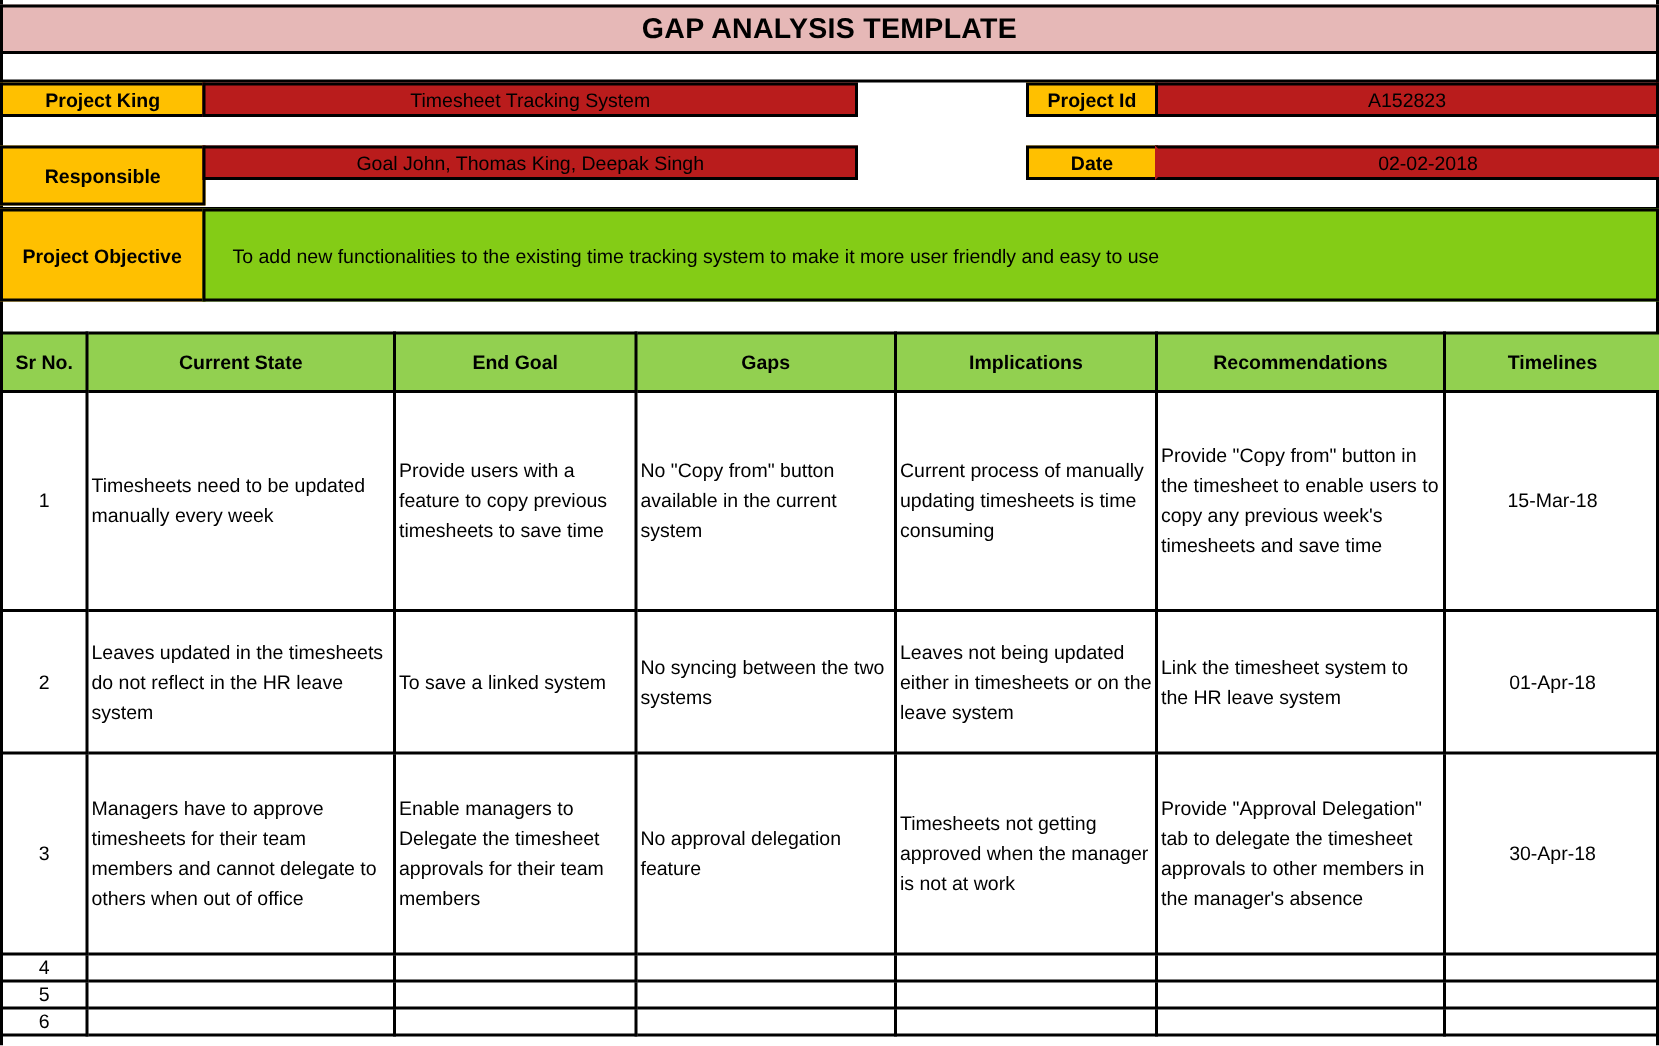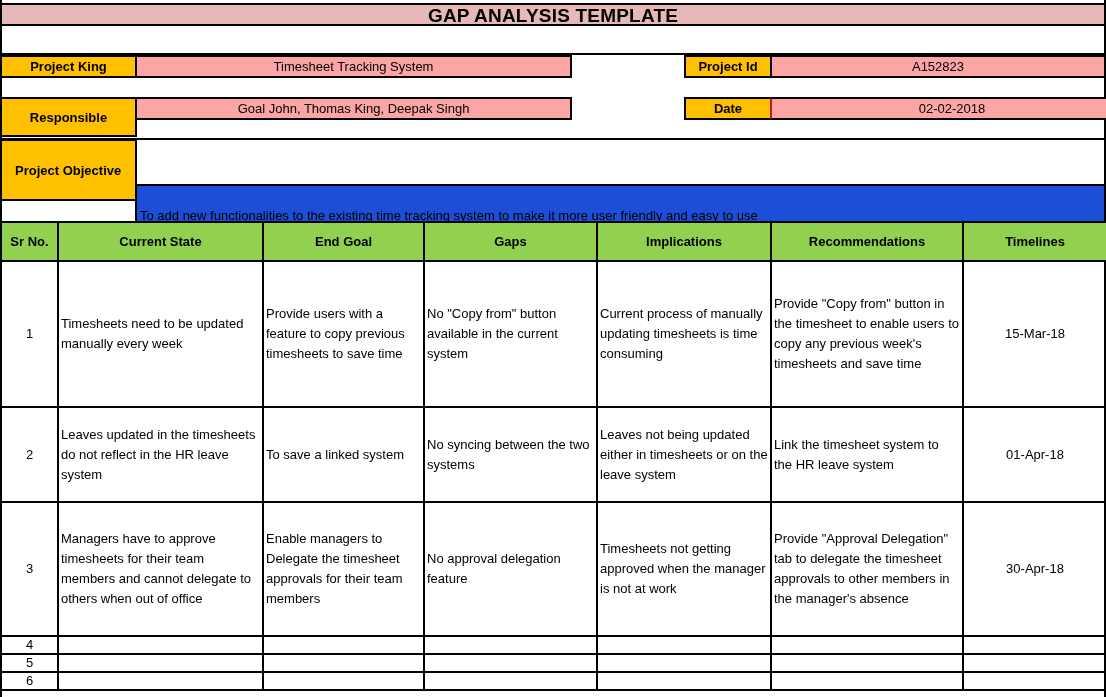--- a/index.html
+++ b/index.html
@@ -1,30 +1,30 @@
 <!DOCTYPE html>
 <html><head>
 <meta charset="utf-8">
 <style>
   html, body { margin: 0; padding: 0; background: #ffffff; }
   body { width: 1106px; height: 697px; position: relative; overflow: hidden;
          font-family: "Liberation Sans", "DejaVu Sans", sans-serif; font-size: 13px; color: #000; }
   .abs { position: absolute; box-sizing: border-box; }
   .frame { left: 0; top: 0; width: 1106px; height: 697px; border-left: 2px solid #000; border-right: 2px solid #000; }
-  .title-band { left: 0; top: 3px; width: 1106px; height: 23px; background: #E6B8B7;
+  .title-band { left: 0; top: 3px; width: 1106px; height: 33px; background: #E6B8B7;
                 border-top: 2px solid #000; border-bottom: 2px solid #000; border-left: 2px solid #000; border-right: 2px solid #000;
-                display: flex; justify-content: center; }
+                display: flex; align-items: center; justify-content: center; }
   .title-band span { font-weight: bold; font-size: 19px; letter-spacing: 0.2px; }
   .hline { height: 2px; background: #000; left: 0; width: 1106px; }
   .label { background: #FFC000; border: 2px solid #000; display: flex; align-items: center; justify-content: center;
            font-weight: bold; font-size: 13px; }
-  .value { background: #fca5a5; border: 2px solid #000; border-left: none; display: flex; align-items: center; justify-content: center; font-size: 13px; }
+  .value { background: #b91c1c; border: 2px solid #000; border-left: none; display: flex; align-items: center; justify-content: center; font-size: 13px; }
   .obj-label { background: #FFC000; border: 2px solid #000; display: flex; align-items: center; justify-content: flex-start;
                padding-left: 13px; font-weight: bold; font-size: 13px; }
-  .obj-value { background: #1d4ed8; border: 2px solid #000; border-left: none; display: flex; align-items: center; padding-left: 3px; font-size: 13px; margin-top: 45px; }
+  .obj-value { background: #84cc16; border: 2px solid #000; border-left: none; display: flex; align-items: center; padding-left: 18px; font-size: 13px; }
   table.gap { position: absolute; left: 0; top: 221px; border-collapse: collapse; table-layout: fixed; width: 1106px; }
   table.gap th, table.gap td { border: 2px solid #000; padding: 0 2px; font-size: 13px; line-height: 20px; vertical-align: middle; }
   table.gap th { background: #92D050; font-weight: bold; text-align: center; height: 37px; }
   table.gap td { text-align: left; }
   table.gap td.num, table.gap td.date { text-align: center; }
   table.gap tr.empty td { height: 16px; line-height: 16px; padding-top: 0; padding-bottom: 0; }
   table.gap tr.empty td.num { font-size: 13px; }
 </style>
 </head>
 <body>

